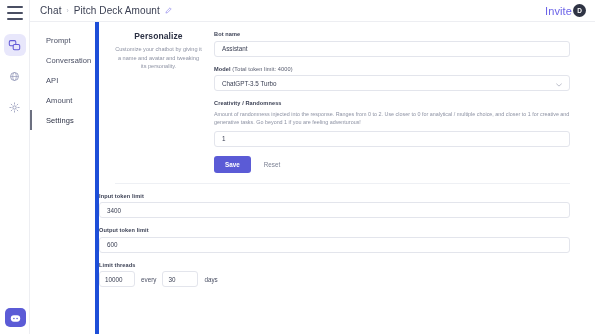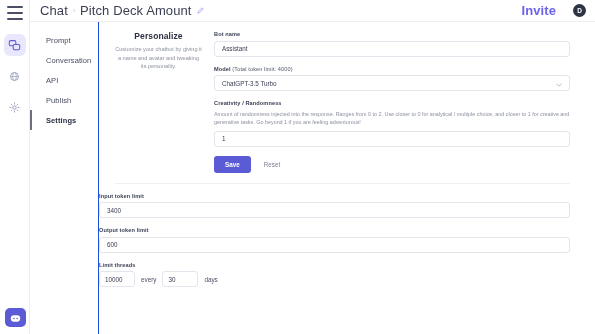--- a/index.html
+++ b/index.html
@@ -46,56 +46,56 @@
   
   .right-side { flex: 1; display: flex; flex-direction: column; min-width: 0; }
   .topbar {
     height: 22px; flex: 0 0 22px;
     border-bottom: 1px solid #edeef2;
     display: flex; align-items: center;
     padding: 0 9px 0 10px;
     background: #fff;
   }
   .crumb {
-    font-size: 13px; color: #3a3f52; letter-spacing: .1px;
+    font-size: 10px; color: #3a3f52; letter-spacing: .1px;
     cursor: pointer;
   }
   .crumb.link { color: #3a3f52; }
   .crumb-sep { font-size: 6.5px; color: #b9bcc8; margin: 0 5px; }
   .crumb-edit { margin-left: 5px; display: flex; align-items: center; cursor: pointer; }
   .topbar-spacer { flex: 1; }
   .invite {
-    font-size: 13px; color: #6b63e8; font-weight: bold;
-    margin-right: 17px; cursor: pointer; letter-spacing: .1px;
+    font-size: 11px; color: #6b63e8; font-weight: normal;
+    margin-right: 1px; cursor: pointer; letter-spacing: .1px;
   }
   .avatar {
     width: 13px; height: 13px; border-radius: 50%;
     background: #2f3444; color: #fff;
     font-size: 6.5px; font-weight: bold;
     display: flex; align-items: center; justify-content: center;
     cursor: pointer;
   }
 
   
   .body { flex: 1; display: flex; min-height: 0; }
   .subnav {
     width: 69px; flex: 0 0 69px;
-    border-right: 1px solid #1d4ed8;
+    border-right: 4px solid #1d4ed8;
     padding-top: 8px;
     background: #fff;
   }
   .subnav-item {
     font-size: 7.5px; color: #474c61;
     padding: 5.5px 0 5.5px 14px;
     cursor: pointer; letter-spacing: .1px;
     border-left: 2px solid transparent;
   }
   .subnav-item.active {
     border-left: 2px solid #6c7080;
-    color: #2b3043; font-weight: bold;
+    color: #2b3043; font-weight: normal;
   }
 
   
   .content { flex: 1; min-width: 0; background: #fff; overflow: hidden; }
   .section { display: flex; padding: 9px 0 0 0; }
   .section-desc {
     width: 115px; flex: 0 0 115px;
     padding: 0 12px 0 16px;
     text-align: center;
   }
@@ -227,21 +227,21 @@
       <span class="invite">Invite</span>
       <div class="avatar">D</div>
     </div>
 
     <div class="body">
 
       <div class="subnav">
         <div class="subnav-item">Prompt</div>
         <div class="subnav-item">Conversation</div>
         <div class="subnav-item">API</div>
-        <div class="subnav-item">Publish</div>
+        <div class="subnav-item">Amount</div>
         <div class="subnav-item active">Settings</div>
       </div>
 
       <div class="content">
 
         <div class="section">
           <div class="section-desc">
             <div class="section-title">Personalize</div>
             <div class="section-sub">Customize your chatbot by giving it a name and avatar and tweaking its personality.</div>
           </div>

